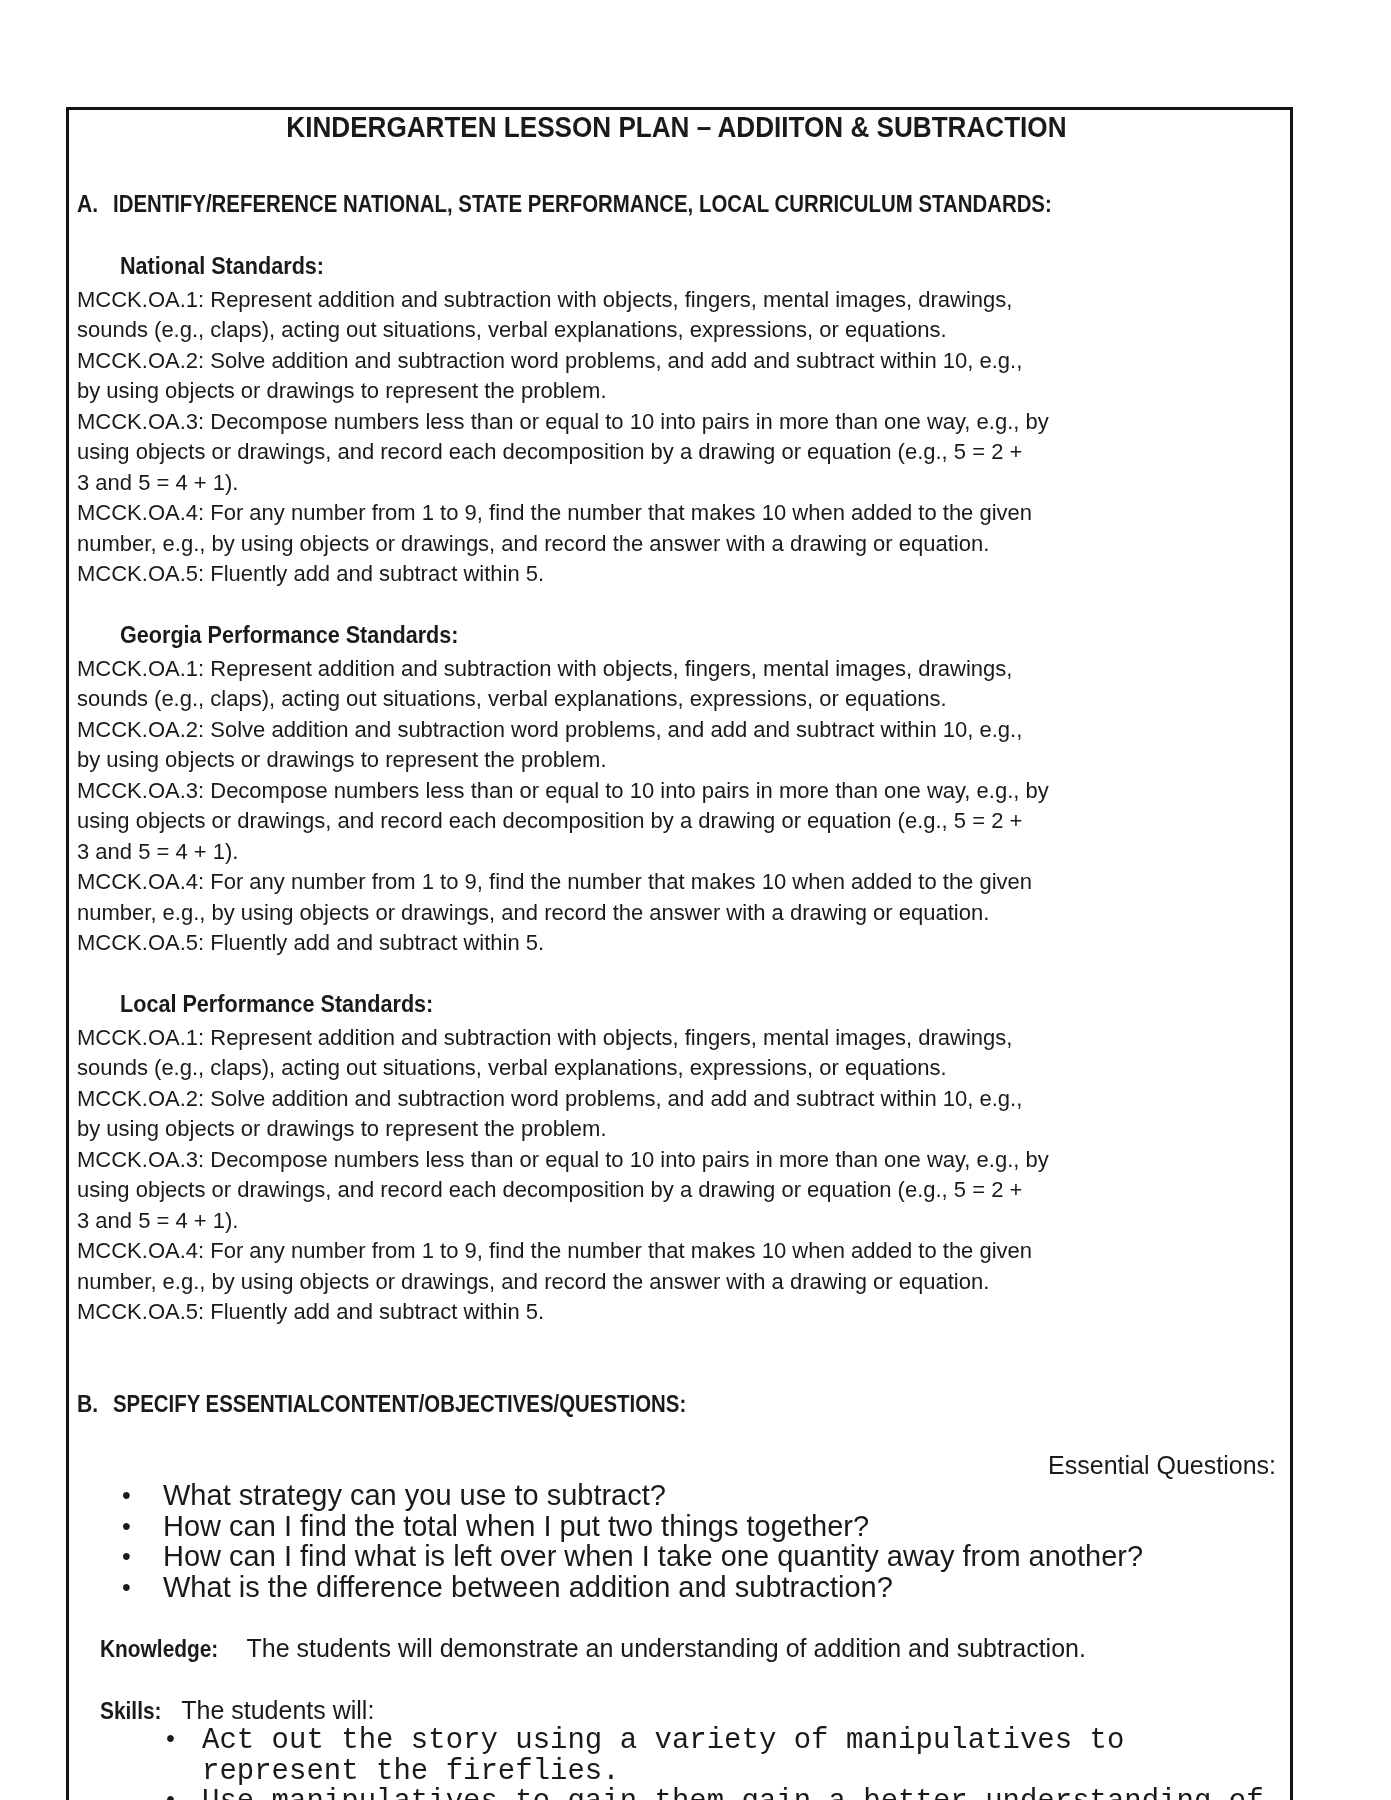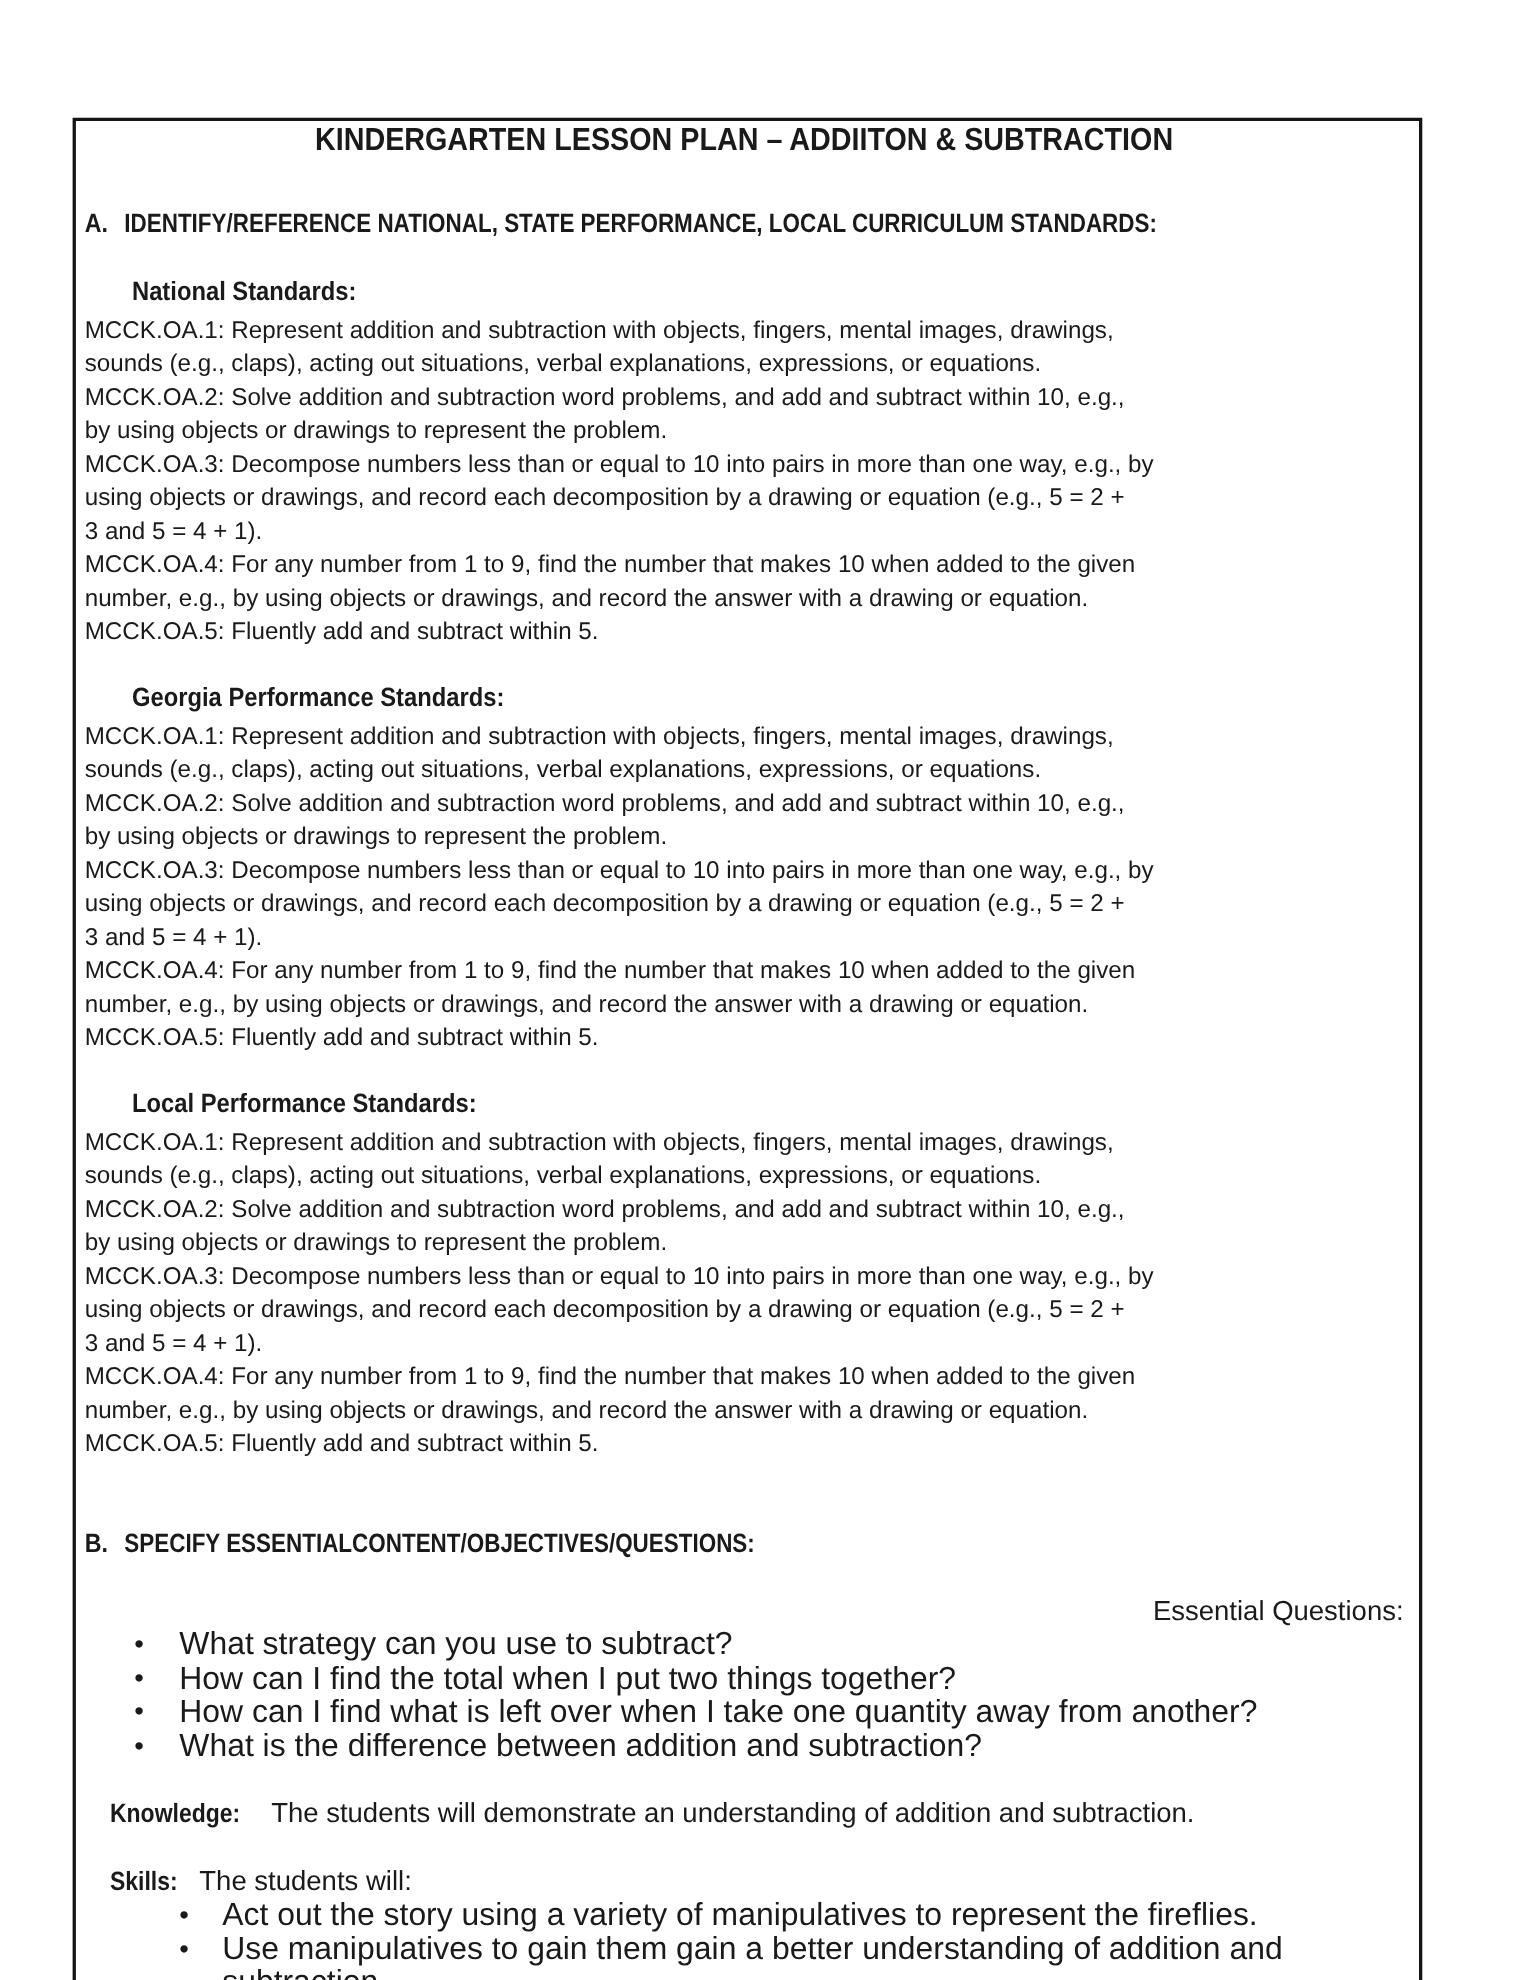--- a/index.html
+++ b/index.html
@@ -28,21 +28,21 @@
     display:inline-block;font-weight:bold;font-size:24px;white-space:nowrap;
     transform:scaleX(0.90);transform-origin:left;
   }
   .gap-top{margin-top:30.5px;}
   .std{font-size:22px;line-height:30.5px;white-space:pre-line;margin:0;}
   .b-head{margin-top:61px;}
   .eq-label{margin-top:30.5px;font-size:25px;line-height:30.5px;text-align:right;}
   ul.blist{margin:0;padding:0;list-style:none;}
   ul.blist li{position:relative;font-size:29px;line-height:30.5px;padding-left:86px;}
   ul.blist li::before{content:"\2022";position:absolute;left:45px;top:0;font-size:25px;}
-  ul.blist.deep li{padding-left:125px;}
+  ul.blist.deep li{padding-left:125px;font-family:Liberation Mono, monospace;}
   ul.blist.deep li::before{left:86px;}
   .lbl-row{margin-top:30.5px;margin-left:23px;font-size:25px;line-height:30.5px;}
   .lbl{
     display:inline-block;font-weight:bold;font-size:24px;white-space:nowrap;
     transform:scaleX(0.87);transform-origin:left;margin-right:4px;
   }
 </style>
 </head>
 <body>
 

